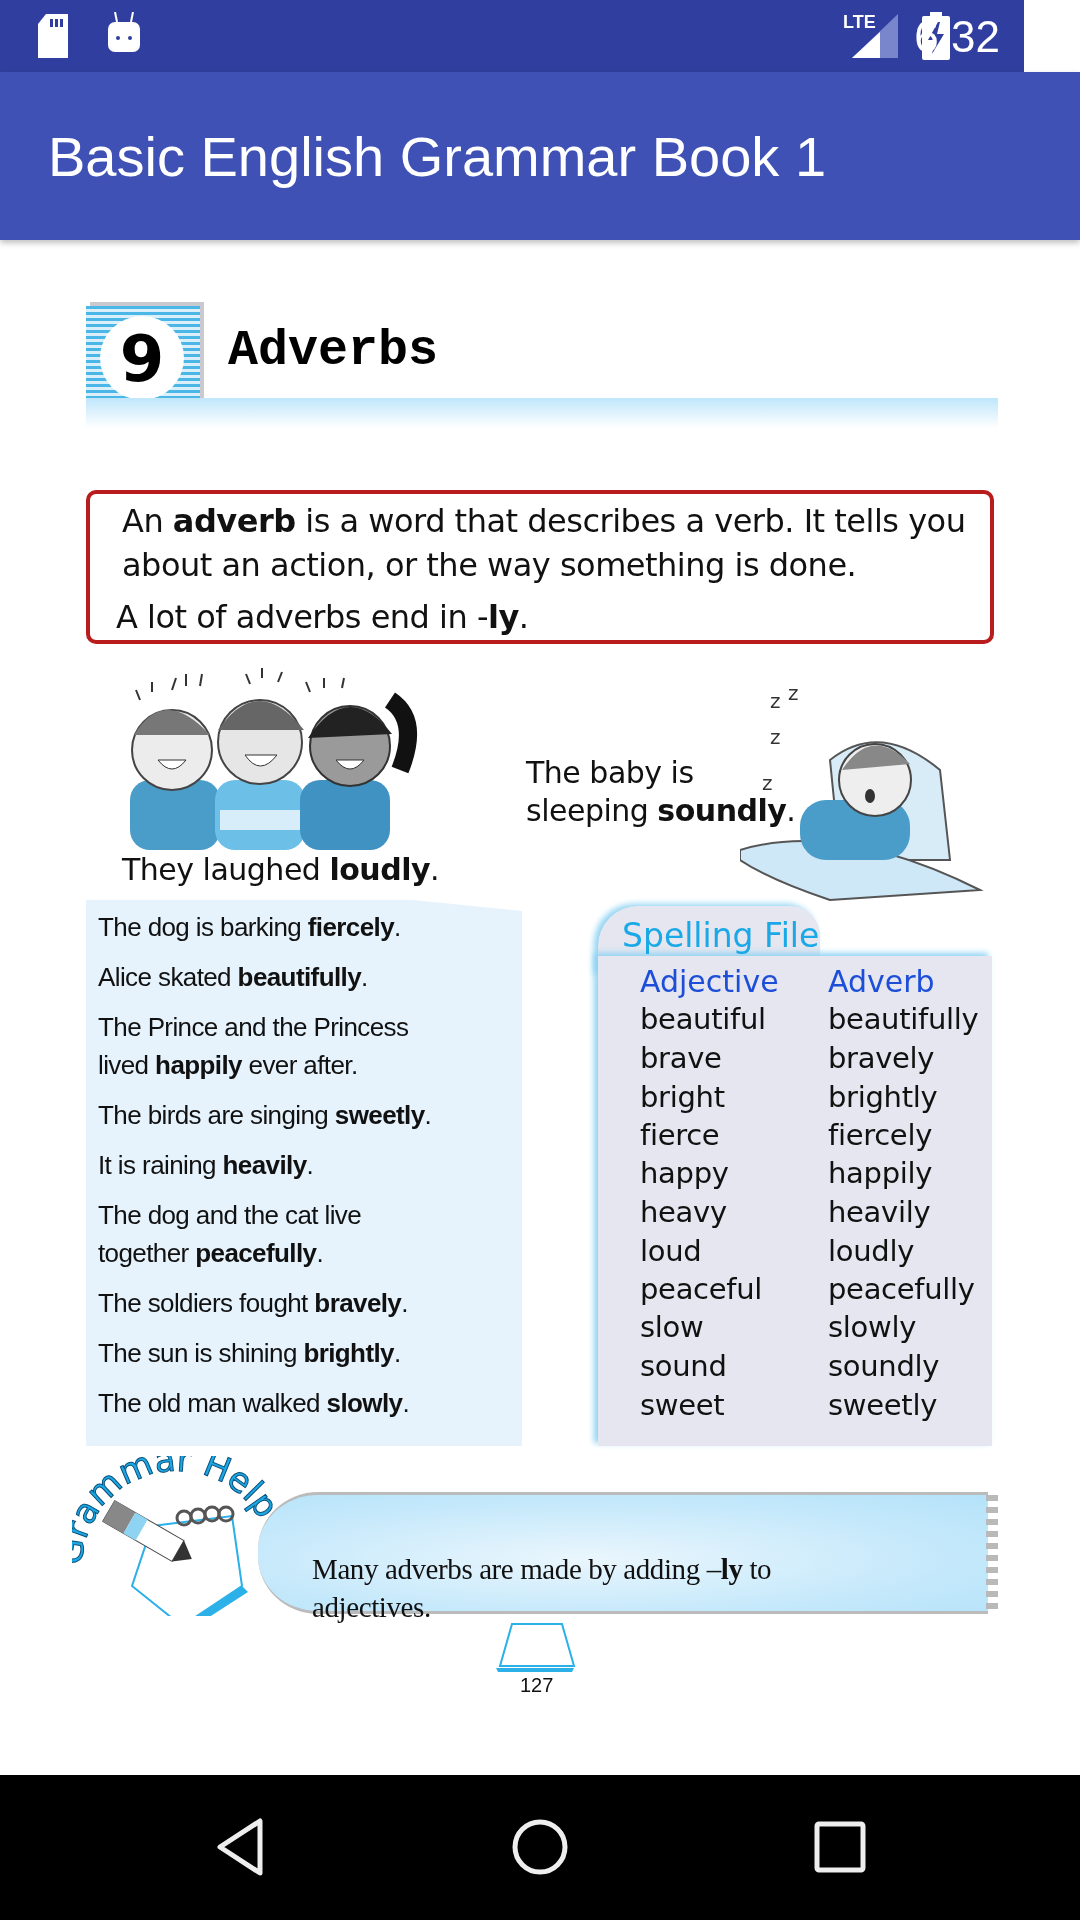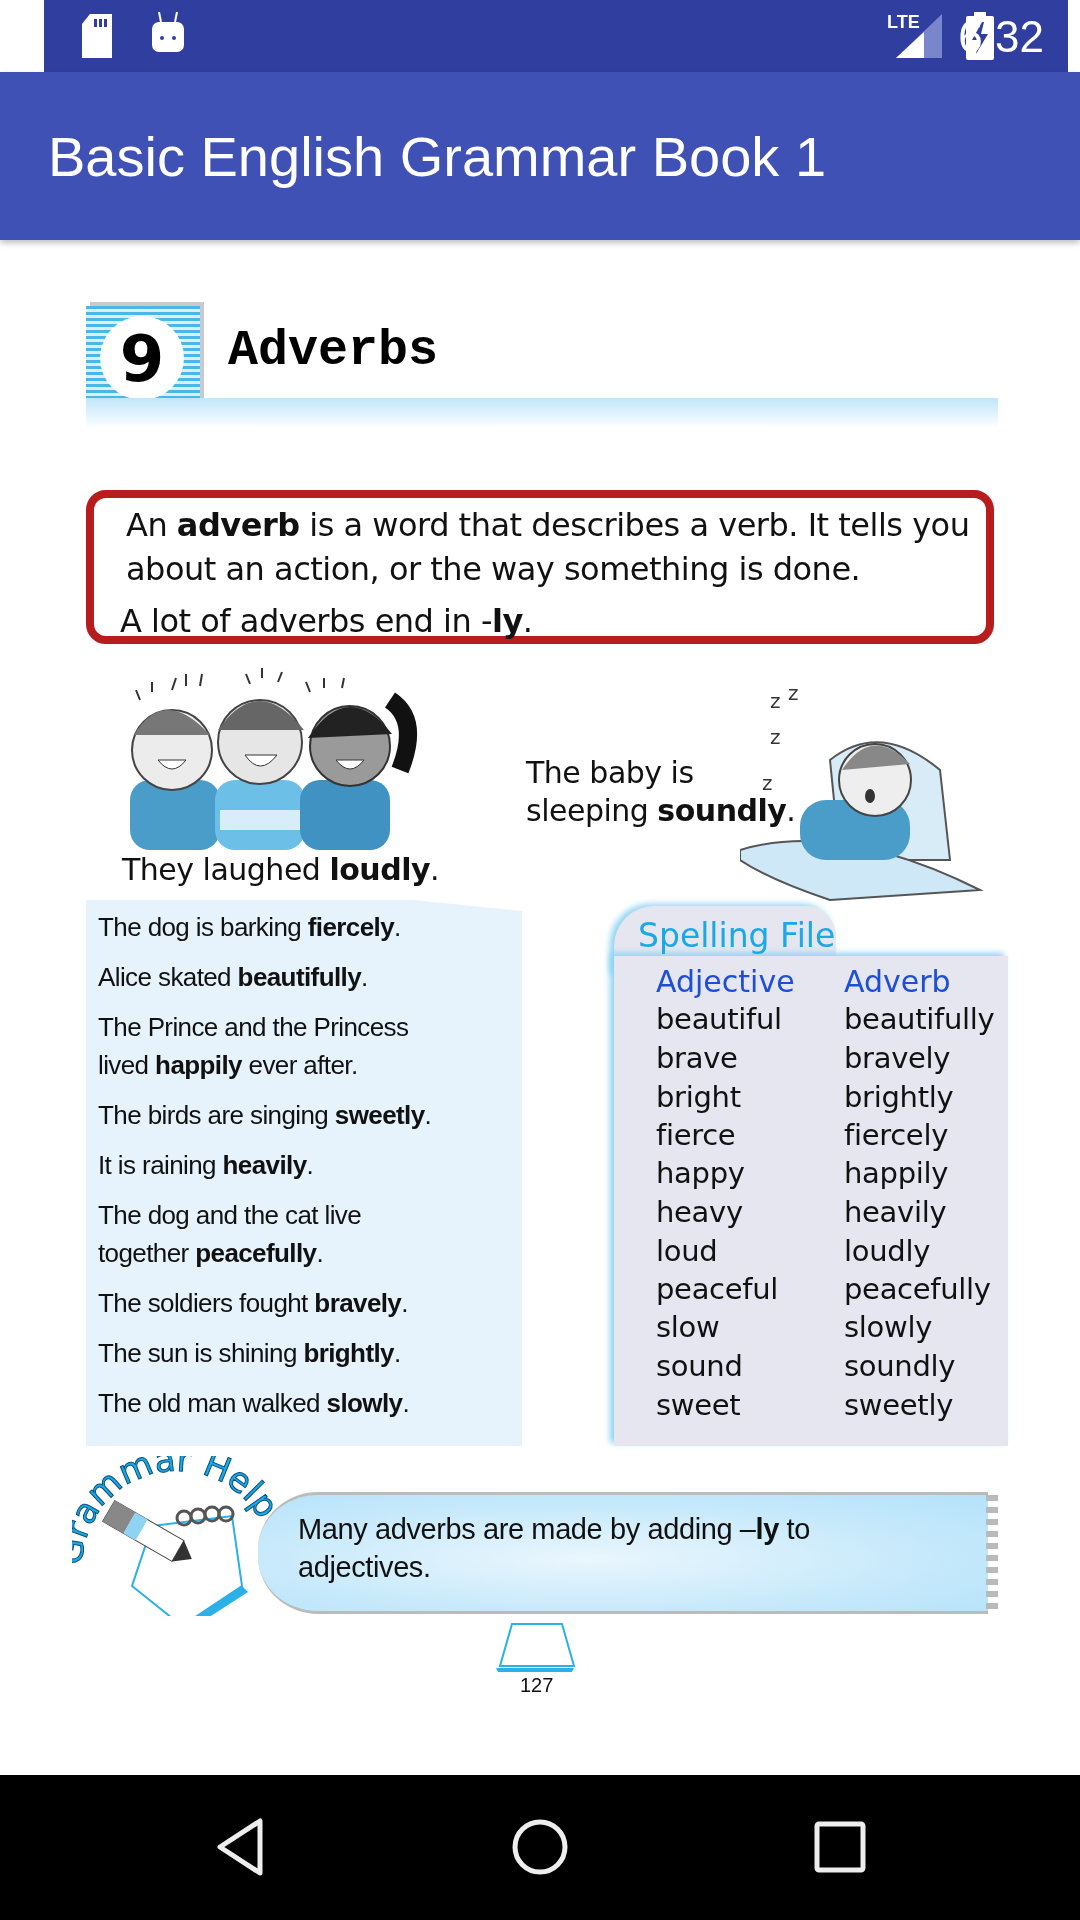--- a/index.html
+++ b/index.html
@@ -1,49 +1,49 @@
 <!DOCTYPE html>
 <html><head>
 <meta charset="utf-8">
 <style>
   html, body { margin:0; padding:0; }
   body { width:1080px; height:1920px; position:relative; overflow:hidden; background:#ffffff; font-family:"Liberation Sans", sans-serif; }
-  .statusbar { position:absolute; left:0; top:0; width:1024px; height:72px; background:#303f9f;margin-left:44px; }
+  .statusbar { position:absolute; left:0; top:0; width:1024px; height:72px; background:#303f9f; }
   .appbar { position:absolute; left:0; top:72px; width:1080px; height:168px; background:#3f51b5; box-shadow:0 3px 6px rgba(0,0,0,0.25); z-index:2; }
   .app-title { position:absolute; left:48px; top:52px; color:#fff; font-size:56px; font-family:"Liberation Sans", sans-serif; }
   .sb-icon { position:absolute; }
   .clock { position:absolute; right:24px; top:12px; color:#fff; font-size:44px; }
   .page { position:absolute; left:0; top:240px; width:1080px; height:1535px; background:#fff; }
   .navbar { position:absolute; left:0; top:1775px; width:1080px; height:145px; background:#000; }
   .nav-btn { position:absolute; top:40px; width:64px; height:64px; cursor:pointer; }
 
   
   .chap-badge { position:absolute; left:86px; top:66px; width:114px; height:104px; background:repeating-linear-gradient(180deg,#4ab7e6 0 3px,#dbeffa 3px 6px); box-shadow:4px -4px 0 #c9c9cf; }
   .chap-circle { position:absolute; left:14px; top:10px; width:84px; height:84px; border-radius:50%; background:#fff; text-align:center; line-height:86px; font-size:64px; font-weight:bold; color:#000; font-family:"DejaVu Sans", sans-serif; }
   .chap-title { position:absolute; left:228px; top:82px; font-size:50px; font-weight:bold; color:#000; font-family:Liberation Mono, monospace; }
   .chap-band { position:absolute; left:86px; top:158px; width:912px; height:30px; background:linear-gradient(180deg,#bfe6fb,#ffffff); }
 
-  .def-box { position:absolute; left:86px; top:250px; width:908px; height:154px; border:8px solid #b91c1c; border-radius:20px; box-sizing:border-box; }
+  .def-box { position:absolute; left:86px; top:250px; width:908px; height:154px; border:4px solid #b91c1c; border-radius:10px; box-sizing:border-box; }
   .def-line { position:absolute; font-size:32px; color:#111; font-family:"DejaVu Sans", sans-serif; letter-spacing:-0.5px; }
 
   .caption { position:absolute; font-size:30px; color:#111; font-family:"DejaVu Sans", sans-serif; letter-spacing:-0.5px; }
 
   .examples { position:absolute; left:86px; top:660px; width:436px; height:546px; background:#e6f3fd; clip-path:polygon(0 0, 75% 0, 100% 2%, 100% 100%, 0 100%); }
   .ex-line { position:absolute; left:12px; font-size:26px; color:#111; font-family:Liberation Sans, sans-serif; letter-spacing:-0.6px; white-space:nowrap; }
 
-  .spell { position:absolute; left:598px; top:666px; width:324px; height:540px;margin-left:16px; }
+  .spell { position:absolute; left:598px; top:666px; width:324px; height:540px; }
   .spell-tab { position:absolute; left:0; top:0; width:222px; height:70px; background:#e5e6ef; border-top-left-radius:40px; border-top-right-radius:30px; box-shadow:-4px -2px 6px #8fd3f3; }
   .spell-body { position:absolute; left:0; top:50px; width:394px; height:490px; background:#e5e6ef; box-shadow:-4px -3px 6px #8fd3f3; }
   .spell-title { position:absolute; left:24px; top:10px; font-size:33px; color:#1aa9e6; font-family:"DejaVu Sans", sans-serif; z-index:2; }
   .col-head { position:absolute; top:58px; font-size:30px; color:#1d4ed8; font-family:"DejaVu Sans", sans-serif; z-index:2; }
   .word { position:absolute; font-size:29px; color:#111; font-family:"DejaVu Sans", sans-serif; z-index:2; letter-spacing:-0.3px; }
 
   .help-ribbon { position:absolute; left:258px; top:1252px; width:730px; height:116px; background:radial-gradient(ellipse at 45% 55%, #eaf6fd 0%, #c6e9fb 60%, #b4e2fa 100%); border-top:3px solid #bbb; border-bottom:3px solid #bbb; border-radius:60px 0 0 60px / 58px 0 0 58px; }
   .help-zig { position:absolute; right:-10px; top:0; width:12px; height:116px; background:repeating-linear-gradient(180deg,#b9b9b9 0 6px, transparent 6px 12px); }
-  .help-text { position:absolute; left:40px; font-size:29px; color:#111; font-family:Liberation Sans, sans-serif; letter-spacing:-0.4px; }
+  .help-text { position:absolute; left:54px; font-size:29px; color:#111; font-family:Liberation Serif, serif; letter-spacing:-0.4px;margin-top:40px; }
   .help-icon { position:absolute; left:72px; top:1216px; width:230px; height:160px; }
   .pagenum { position:absolute; left:492px; top:1382px; width:86px; height:50px; }
   .pagenum-text { position:absolute; left:28px; top:10px; font-size:20px; color:#111; font-family:"Liberation Sans", sans-serif;margin-top:42px; }
 </style>
 </head>
 <body>
 
 <div class="statusbar">
   <svg class="sb-icon" style="left:36px;top:14px" width="34" height="44" viewBox="0 0 34 44">
     <path d="M10 0 H32 V44 H2 V10 Z" fill="#fff"></path>

